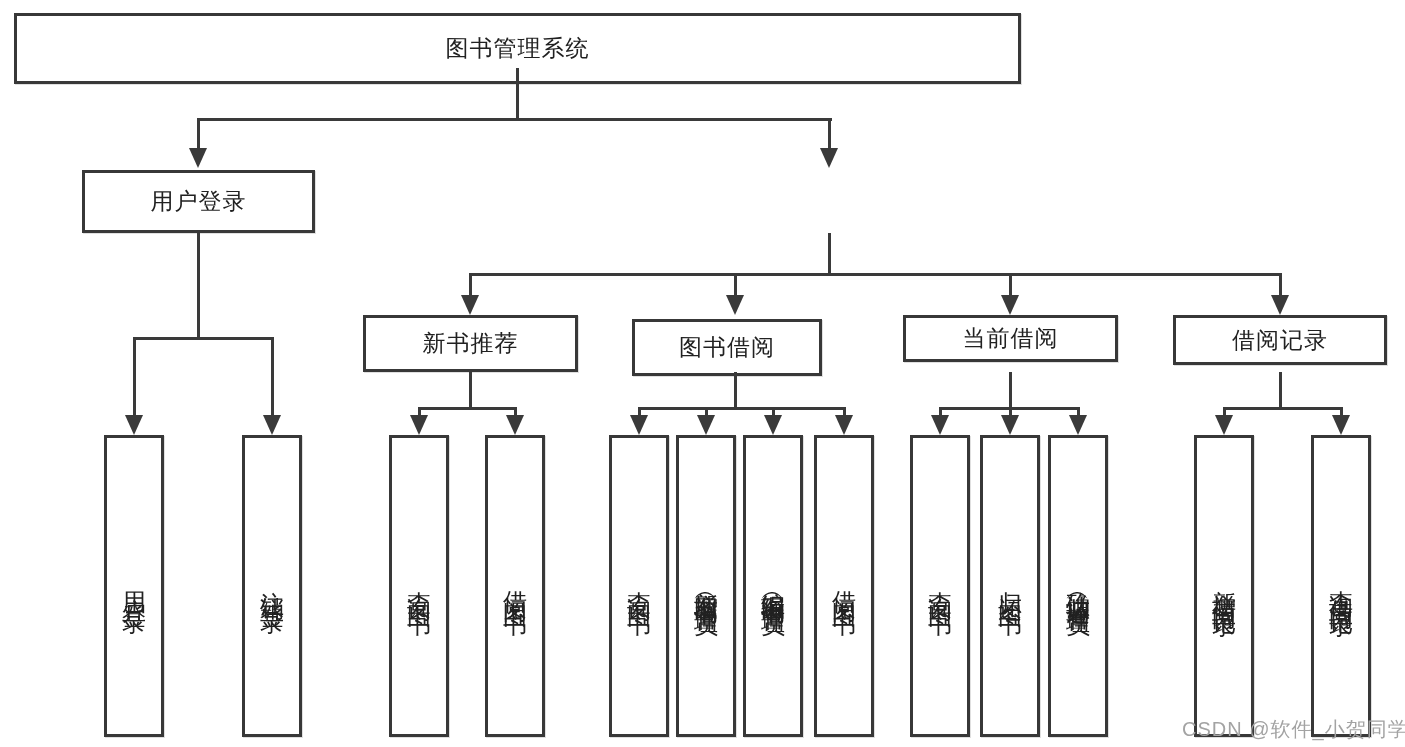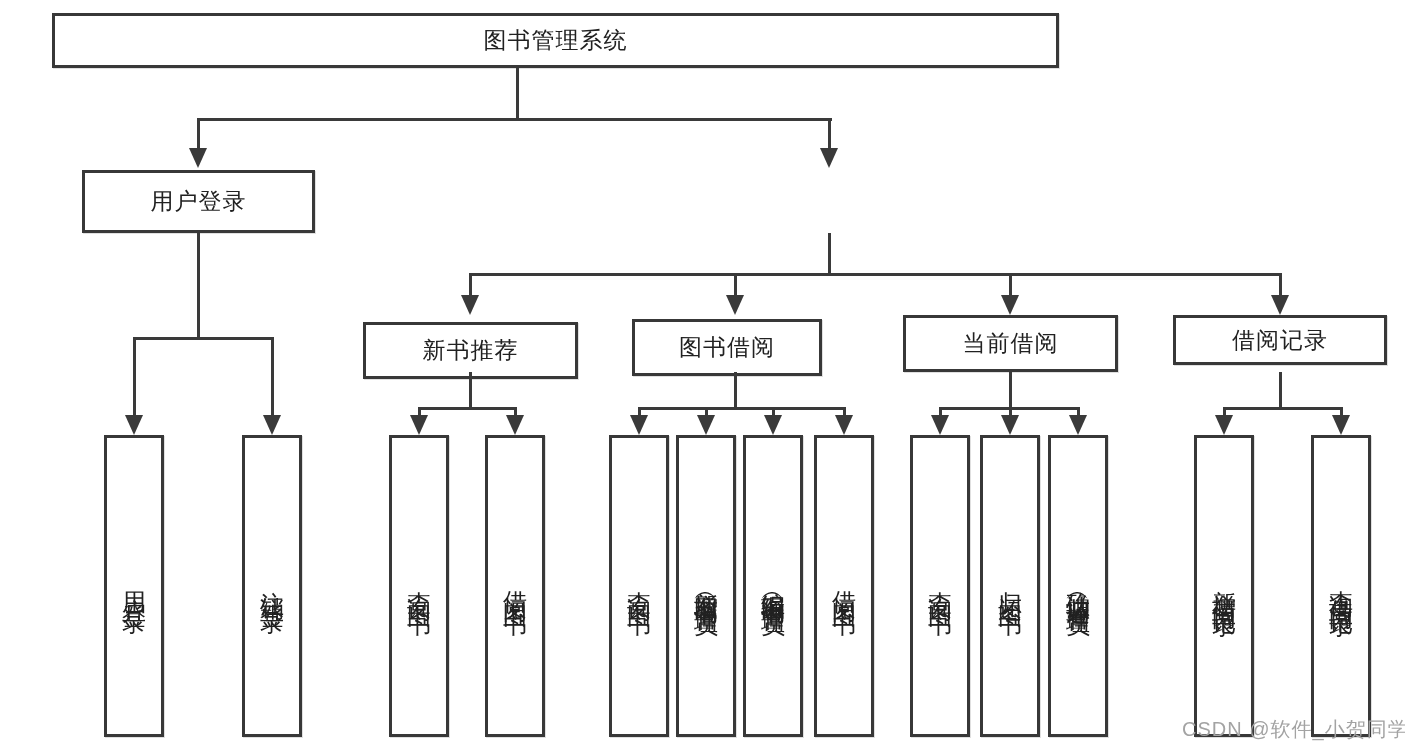--- a/index.html
+++ b/index.html
@@ -46,21 +46,21 @@
     letter-spacing:1px;
     z-index:5;
     white-space:nowrap;
   }
 </style>
 </head>
 <body>
 
 <div class="canvas">
 
-  <div class="box" style="left:14px; top:13px; width:1007px; height:55px;margin-left:38px;">
+  <div class="box" style="left:14px; top:13px; width:1007px; height:71px;">
     <span>图书管理系统</span>
   </div>
 
   <div class="vline" style="left:516px; top:68px; height:52px;"></div>
   <div class="hline" style="left:197px; top:118px; width:635px;"></div>
   <div class="vline" style="left:197px; top:118px; height:34px;"></div>
   <div class="arrow" style="left:189px; top:148px;"></div>
   <div class="vline" style="left:828px; top:118px; height:34px;"></div>
   <div class="arrow" style="left:820px; top:148px;"></div>
 
@@ -79,27 +79,27 @@
   <div class="hline" style="left:469px; top:273px; width:812px;"></div>
   <div class="vline" style="left:469px; top:273px; height:26px;"></div>
   <div class="arrow" style="left:461px; top:295px;"></div>
   <div class="vline" style="left:734px; top:273px; height:26px;"></div>
   <div class="arrow" style="left:726px; top:295px;"></div>
   <div class="vline" style="left:1009px; top:273px; height:26px;"></div>
   <div class="arrow" style="left:1001px; top:295px;"></div>
   <div class="vline" style="left:1279px; top:273px; height:26px;"></div>
   <div class="arrow" style="left:1271px; top:295px;"></div>
 
-  <div class="box" style="left:363px; top:315px; width:215px; height:57px;margin-top:7px;">
+  <div class="box" style="left:363px; top:315px; width:215px; height:57px;">
     <span>新书推荐</span>
   </div>
   <div class="box" style="left:632px; top:319px; width:190px; height:57px;">
     <span>图书借阅</span>
   </div>
-  <div class="box" style="left:903px; top:315px; width:215px; height:57px;">
+  <div class="box" style="left:903px; top:315px; width:215px; height:47px;">
     <span>当前借阅</span>
   </div>
   <div class="box" style="left:1173px; top:315px; width:214px; height:50px;">
     <span>借阅记录</span>
   </div>
 
   <div class="vline" style="left:469px; top:372px; height:38px;"></div>
   <div class="hline" style="left:418px; top:407px; width:99px;"></div>
   <div class="vline" style="left:418px; top:407px; height:12px;"></div>
   <div class="arrow" style="left:410px; top:415px;"></div>

